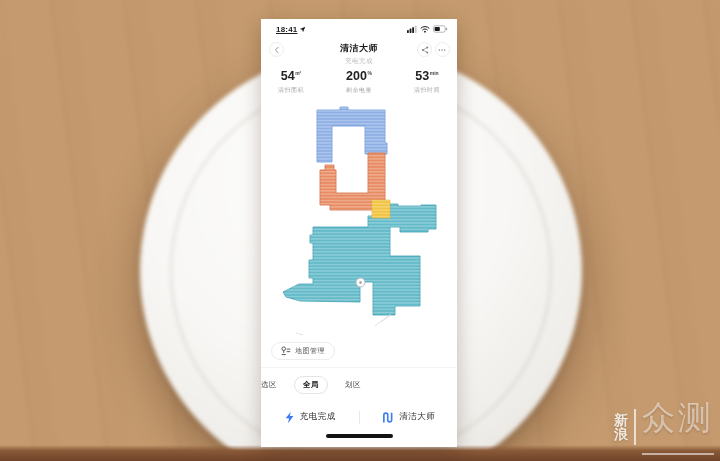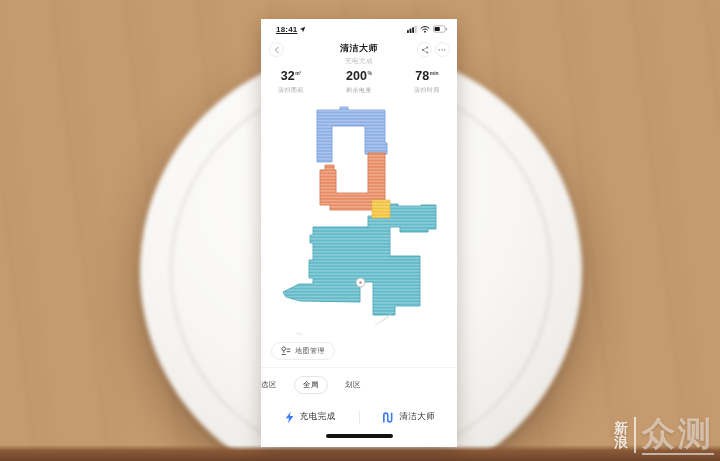--- a/index.html
+++ b/index.html
@@ -38,23 +38,23 @@
     background:linear-gradient(180deg, rgba(138,90,56,0) 0%, #8a5a38 35%, #6f432a 100%);
   }
   
   .watermark{
     position:absolute;right:6px;bottom:6px;z-index:6;display:flex;align-items:center;gap:6px;
     color:#fff;user-select:none;
   }
   .wm-col{display:flex;flex-direction:column;line-height:1.02;font-size:14px;font-weight:700;
     color:rgba(255,255,255,.82);text-shadow:0 1px 2px rgba(100,60,35,.35);}
   .wm-divider{width:2px;height:36px;background:rgba(255,255,255,.68);}
-  .wm-main{font-size:33px;font-weight:700;letter-spacing:3px;color:rgba(255,255,255,.5);
+  .wm-main{font-size:33px;font-weight:400;letter-spacing:3px;color:rgba(255,255,255,.5);
     text-shadow:0 1px 2px rgba(110,70,40,.35);border-bottom:2px solid rgba(255,255,255,.55);
-    padding-bottom:1px;line-height:1.1;}
+    padding-bottom:17px;line-height:1.1;}
   
   .phone{
     position:absolute;left:261px;top:19px;width:196px;height:428px;background:#ffffff;z-index:4;
     box-shadow:0 6px 18px rgba(60,35,18,.28);
   }
   .status-bar{position:absolute;top:4px;left:0;right:0;height:12px;display:flex;
     justify-content:space-between;align-items:center;padding:0 9px 0 15px;}
   .sb-left{display:flex;align-items:center;gap:2px;}
   .sb-time{font-size:8px;font-weight:700;color:#1b1b1b;letter-spacing:.2px;text-decoration:underline;}
   .sb-right{display:flex;align-items:center;gap:3px;}
@@ -75,21 +75,21 @@
   .map-svg{position:absolute;left:14px;top:84px;}
   .map-manage{
     position:absolute;left:10px;top:323px;display:inline-flex;align-items:center;gap:4px;
     padding:3px 9px;border:1px solid #ececec;border-radius:10px;background:#fff;
     font-size:7px;color:#555;letter-spacing:.5px;
   }
   .sheet-divider{position:absolute;left:0;right:0;top:348px;border-top:1px solid #f3f3f3;}
   .tabs{position:absolute;left:0;right:0;top:357px;display:flex;justify-content:flex-start;
     align-items:center;gap:17px;height:18px;}
   .tab{font-size:7.5px;color:#4a4a4a;letter-spacing:.5px;}
-  .tab.selected{font-weight:400;color:#111;border:1px solid #e4e4e4;border-radius:10px;
+  .tab.selected{font-weight:700;color:#111;border:1px solid #e4e4e4;border-radius:10px;
     padding:3px 8px;background:#fff;}
   .actions{position:absolute;left:0;right:0;top:385px;height:26px;display:flex;align-items:center;}
   .action{flex:1;display:flex;align-items:center;justify-content:center;gap:5px;}
   .action-label{font-size:8.5px;color:#2f2f2f;font-weight:500;letter-spacing:.5px;}
   .action-divider{width:1px;height:13px;background:#e8e8e8;}
   .home-indicator{position:absolute;left:64.5px;top:415px;width:67px;height:3.5px;
     border-radius:2px;background:#121212;}
 </style>
 </head>
 <body>
@@ -161,29 +161,29 @@
       <svg width="8" height="8" viewBox="0 0 10 10">
         <circle cx="1.6" cy="5" r="0.9" fill="#7d7d7d"></circle>
         <circle cx="5" cy="5" r="0.9" fill="#7d7d7d"></circle>
         <circle cx="8.4" cy="5" r="0.9" fill="#7d7d7d"></circle>
       </svg>
     </div>
   </div>
 
   <div class="stats">
     <div class="stat">
-      <div class="stat-value"><span>32</span><sup>m²</sup></div>
+      <div class="stat-value"><span>54</span><sup>m²</sup></div>
       <div class="stat-label">清扫面积</div>
     </div>
     <div class="stat">
       <div class="stat-value"><span>200</span><sup>%</sup></div>
       <div class="stat-label">剩余电量</div>
     </div>
     <div class="stat">
-      <div class="stat-value"><span>78</span><sup>min</sup></div>
+      <div class="stat-value"><span>53</span><sup>min</sup></div>
       <div class="stat-label">清扫时间</div>
     </div>
   </div>
 
   <svg class="map-svg" width="165" height="240" viewBox="0 0 165 240">
     <defs>
       <pattern id="hatch" width="4" height="3.2" patternUnits="userSpaceOnUse">
         <rect x="0" y="1.2" width="4" height="0.7" fill="#ffffff" opacity="0.55"></rect>
       </pattern>
     </defs>

